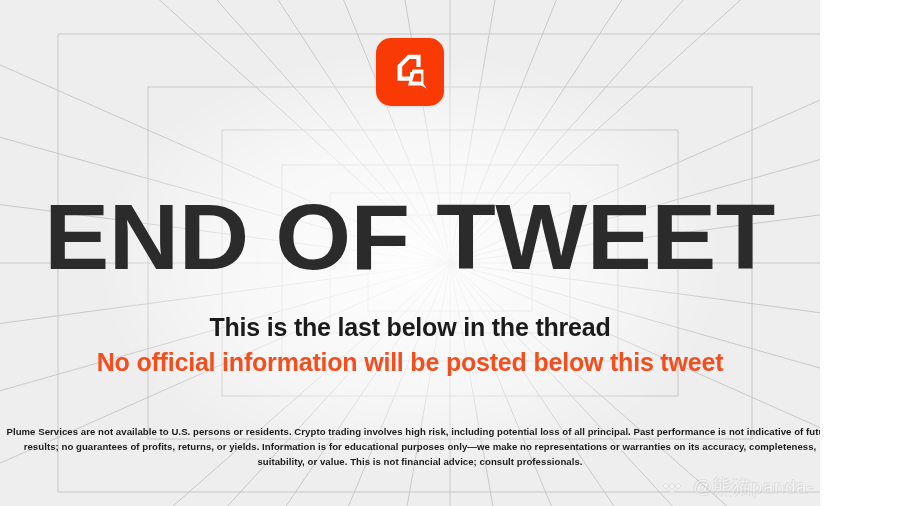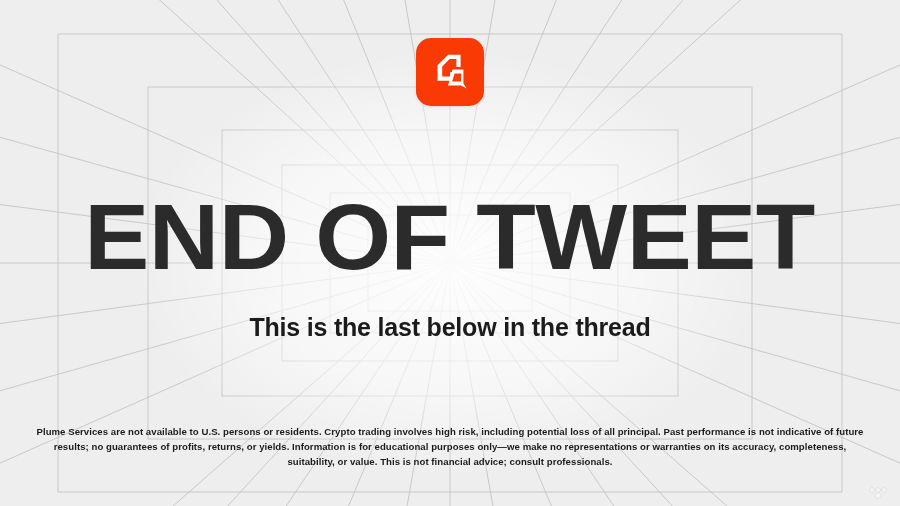--- a/index.html
+++ b/index.html
@@ -2,21 +2,21 @@
 <html><head>
 <meta charset="utf-8">
 <style>
   html, body {
     margin: 0;
     padding: 0;
     background: #ffffff;
   }
   #stage {
     position: relative;
-    width: 900px;
+    width: 820px;
     height: 506px;
     overflow: hidden;
     background: #eeeeee;
     font-family: "Liberation Sans", sans-serif;
     -webkit-font-smoothing: antialiased;
   }
 
   
   #grid-bg {
     position: absolute;
@@ -227,28 +227,30 @@
 
         <path d="M22.6 17.6 L33.4 17.6 L33.4 31.6 L36.6 36.6 L31.0 33.4 L18.0 33.4 Z" fill="#ffffff"></path>
         <path d="M24.6 21.6 L31.0 21.6 L31.0 29.4 L22.2 29.4 Z" fill="#f93a05"></path>
       </svg>
     </div>
 
     <div id="headline">END OF TWEET</div>
 
     <div id="subtitle-1">This is the last below in the thread</div>
 
+    <div id="subtitle-2">No official information will be posted below this tweet</div>
   </div>
 
   <div id="disclaimer">Plume Services are not available to U.S. persons or residents.  Crypto trading involves high risk, including potential loss of all principal. Past performance is not indicative of future results; no guarantees of profits, returns, or yields. Information is for educational purposes only—we make no representations or warranties on its accuracy, completeness, suitability, or value. This is not financial advice; consult professionals.</div>
 
   <div id="watermark">
     <svg class="wm-mark" width="26" height="18" viewBox="0 0 26 18" aria-hidden="true">
       <g fill="#ffffff" stroke="#b8b8b8" stroke-width="0.8">
         <path d="M4 5 L7 8 L4 11 L1 8 Z"></path>
         <path d="M10 5 L13 8 L10 11 L7 8 Z"></path>
         <path d="M16 5 L19 8 L16 11 L13 8 Z"></path>
         <path d="M10 10 L14 14 L10 17 L6 14 Z"></path>
       </g>
     </svg>
+    <span class="wm-text">@熊猫panda-</span>
   </div>
 
 </div>
 
 </body></html>

